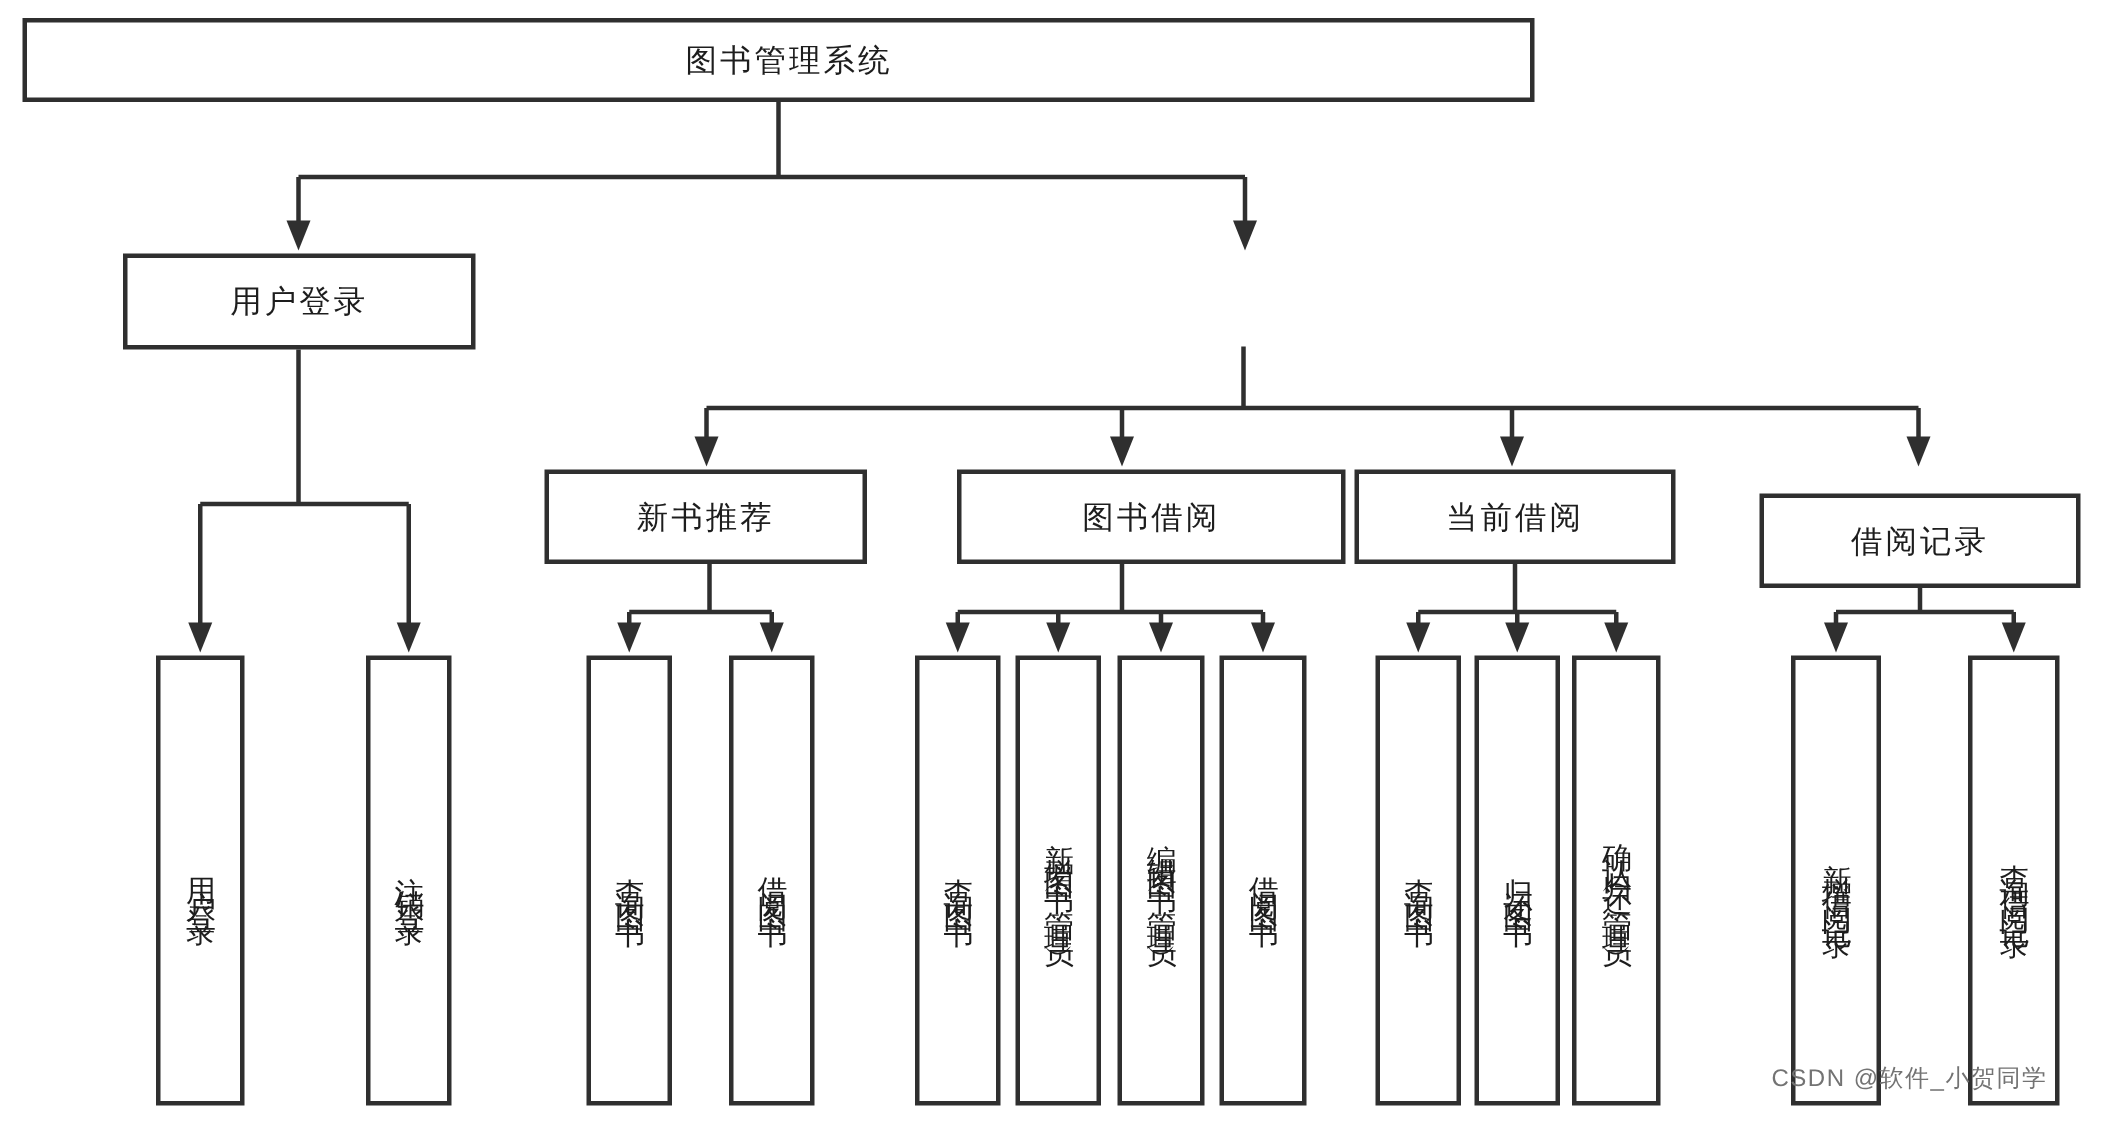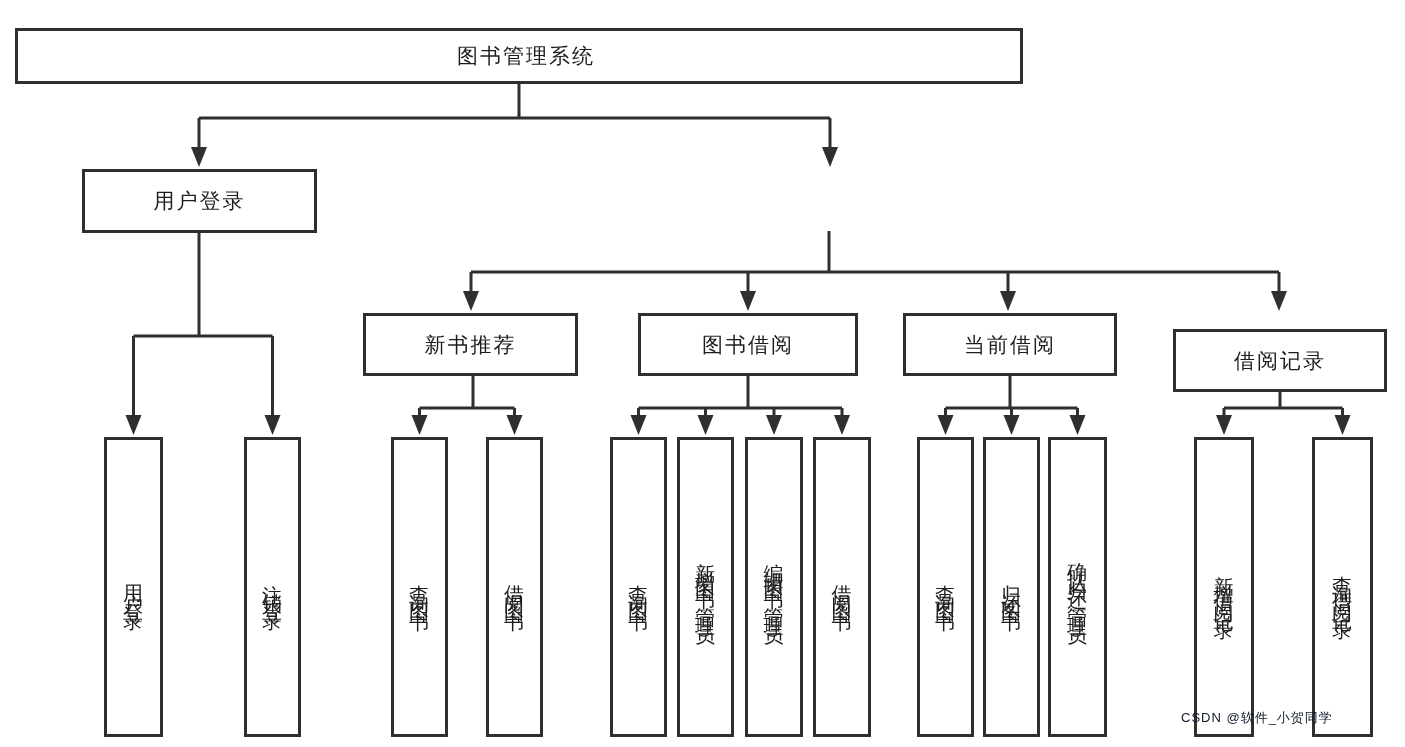--- a/index.html
+++ b/index.html
@@ -26,23 +26,23 @@
     writing-mode:vertical-rl;
     text-orientation:mixed;
     font-size:20px;
     letter-spacing:9px;
     line-height:1.1;
     white-space:nowrap;
   }
   .watermark{
     position:absolute;
     left:1181px;top:709px;
-    font-size:13px;
+    font-size:16px;
     letter-spacing:1px;
-    color:#0f172a;
+    color:#737373;
     white-space:nowrap;
     z-index:5;
   }
 </style>
 </head>
 <body>
 
 <div class="stage">
 
   <svg width="1405" height="747" viewBox="0 0 1405 747">
@@ -78,32 +78,32 @@
       <polygon points="766,415 782,415 774,435"></polygon>
       <polygon points="834,415 850,415 842,435"></polygon>
       <polygon points="937.5,415 953.5,415 945.5,435"></polygon>
       <polygon points="1003.5,415 1019.5,415 1011.5,435"></polygon>
       <polygon points="1069.5,415 1085.5,415 1077.5,435"></polygon>
       <polygon points="1216,415 1232,415 1224,435"></polygon>
       <polygon points="1334.5,415 1350.5,415 1342.5,435"></polygon>
     </g>
   </svg>
 
-  <div class="box" style="left:15px;top:28px;width:1008px;height:56px;padding-left:14px;">
+  <div class="box" style="left:15px;top:12px;width:1008px;height:56px;padding-left:14px;">
     <span class="h-label">图书管理系统</span>
   </div>
 
   <div class="box" style="left:82px;top:169px;width:235px;height:64px;">
     <span class="h-label">用户登录</span>
   </div>
 
   <div class="box" style="left:363px;top:313px;width:215px;height:63px;font-family:Liberation Mono, monospace;">
     <span class="h-label">新书推荐</span>
   </div>
-  <div class="box" style="left:638px;top:313px;width:220px;height:63px;">
+  <div class="box" style="left:638px;top:313px;width:259px;height:63px;">
     <span class="h-label">图书借阅</span>
   </div>
   <div class="box" style="left:903px;top:313px;width:214px;height:63px;">
     <span class="h-label">当前借阅</span>
   </div>
   <div class="box" style="left:1173px;top:313px;width:214px;height:63px;margin-top:16px;">
     <span class="h-label">借阅记录</span>
   </div>
 
   <div class="box" style="left:104px;top:437px;width:59px;height:300px;">

